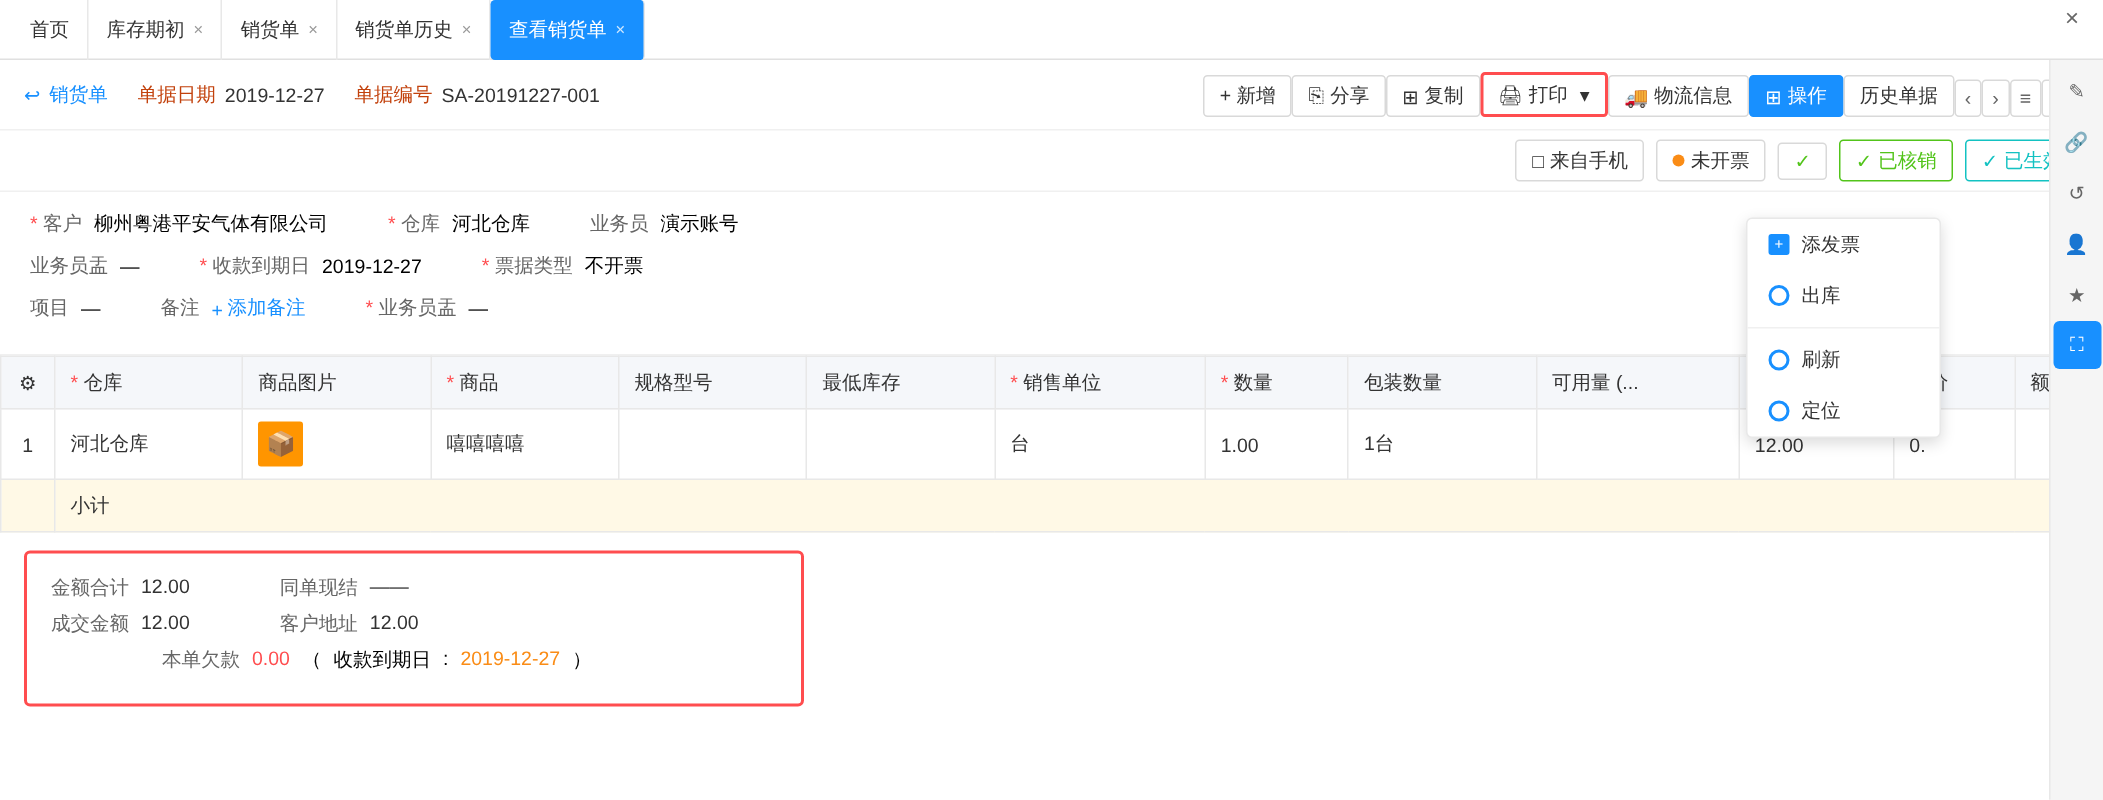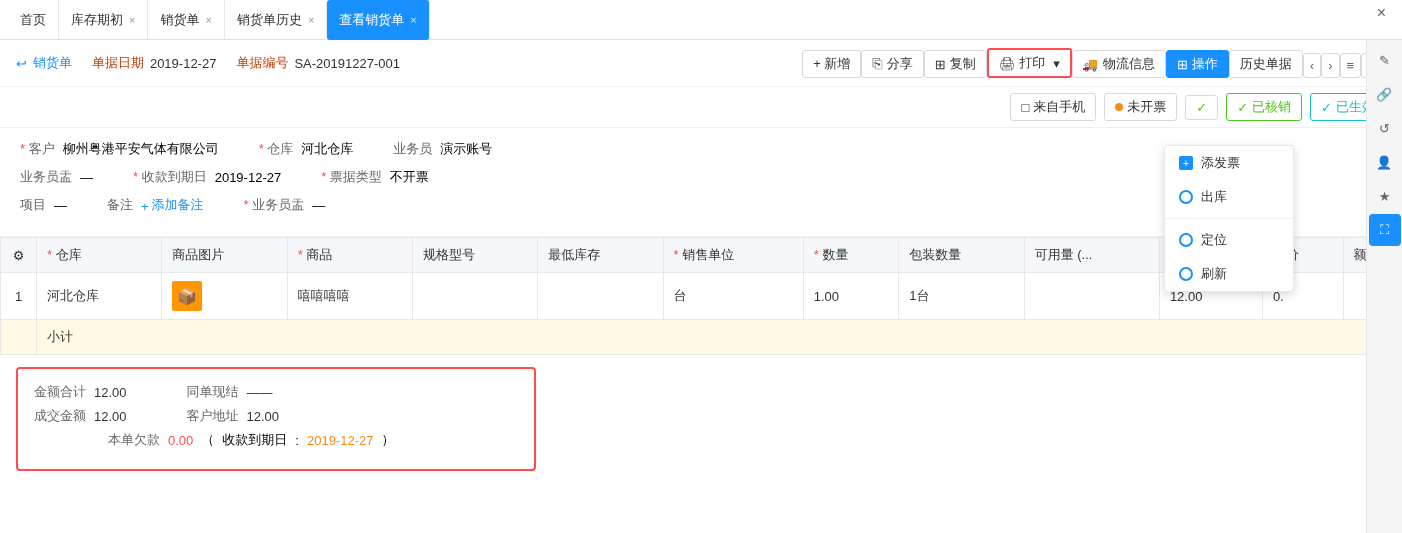--- a/index.html
+++ b/index.html
@@ -81,21 +81,21 @@
     .subtotal-row td { background: #fff9e6 !important; font-weight: 500; }
     .product-img { width: 30px; height: 30px; background: #ff9500; border-radius: 2px; display: flex; align-items: center; justify-content: center; color: #fff; font-size: 16px; }
 
     
     .payment-box {
       border: 2px solid #ff4d4f; border-radius: 4px; margin: 12px 16px;
       padding: 14px 16px; display: inline-block; min-width: 520px; background: #fff;
     }
     .payment-title { font-weight: bold; font-size: 14px; margin-bottom: 10px; }
     .payment-row { display: flex; gap: 60px; margin-bottom: 6px; }
-    .payment-field { display: flex; align-items: center; gap: 8px; }
+    .payment-field { display: flex; align-items: flex-start; gap: 8px; }
     .payment-field label { color: #666; white-space: nowrap; }
     .payment-field .val { color: #333; }
     .payment-field .red { color: #ff4d4f; }
     .payment-field .orange { color: #fa8c16; }
 
     
     .dropdown-menu {
       position: absolute; top: 105px; right: 108px; background: #fff;
       border: 1px solid #e8e8e8; border-radius: 4px; box-shadow: 0 3px 10px rgba(0,0,0,0.15);
       min-width: 130px; z-index: 100;
@@ -365,25 +365,25 @@
       <div class="icon-square">+</div>
       <span>添发票</span>
     </div>
     <div class="menu-item">
       <div class="icon-circle"></div>
       <span>出库</span>
     </div>
     <div class="menu-divider"></div>
     <div class="menu-item">
       <div class="icon-circle-outline"></div>
-      <span>定位</span>
+      <span>刷新</span>
     </div>
     <div class="menu-item">
       <div class="icon-circle-outline"></div>
-      <span>刷新</span>
+      <span>定位</span>
     </div>
   </div>
 
   
   <div class="right-sidebar">
     <div class="sidebar-icon">✎</div>
     <div class="sidebar-icon">🔗</div>
     <div class="sidebar-icon">↺</div>
     <div class="sidebar-icon">👤</div>
     <div class="sidebar-icon">★</div>

